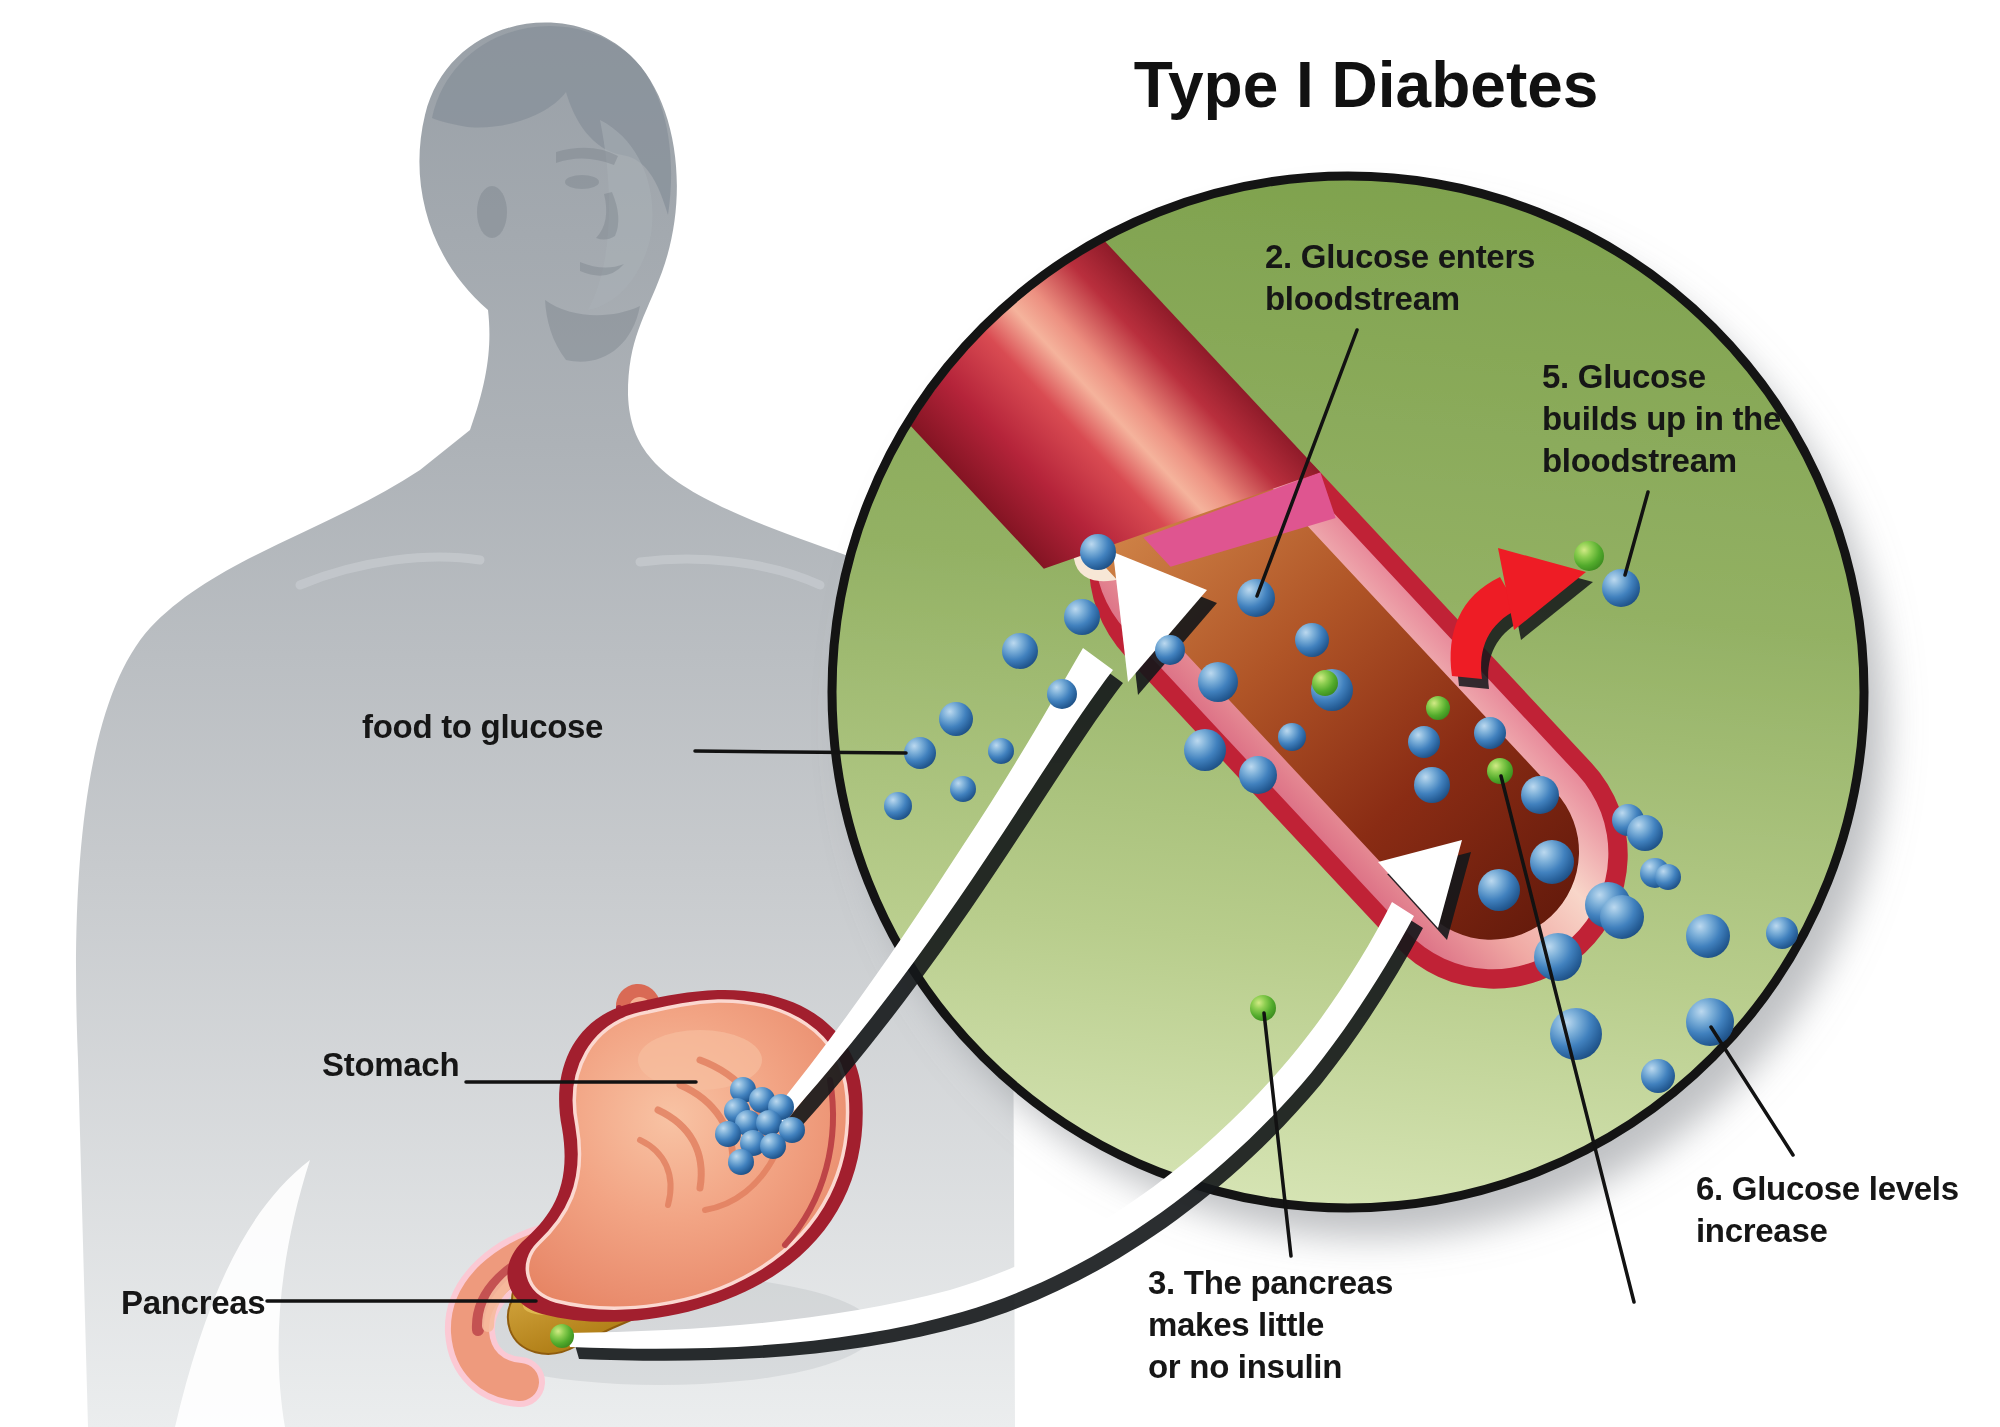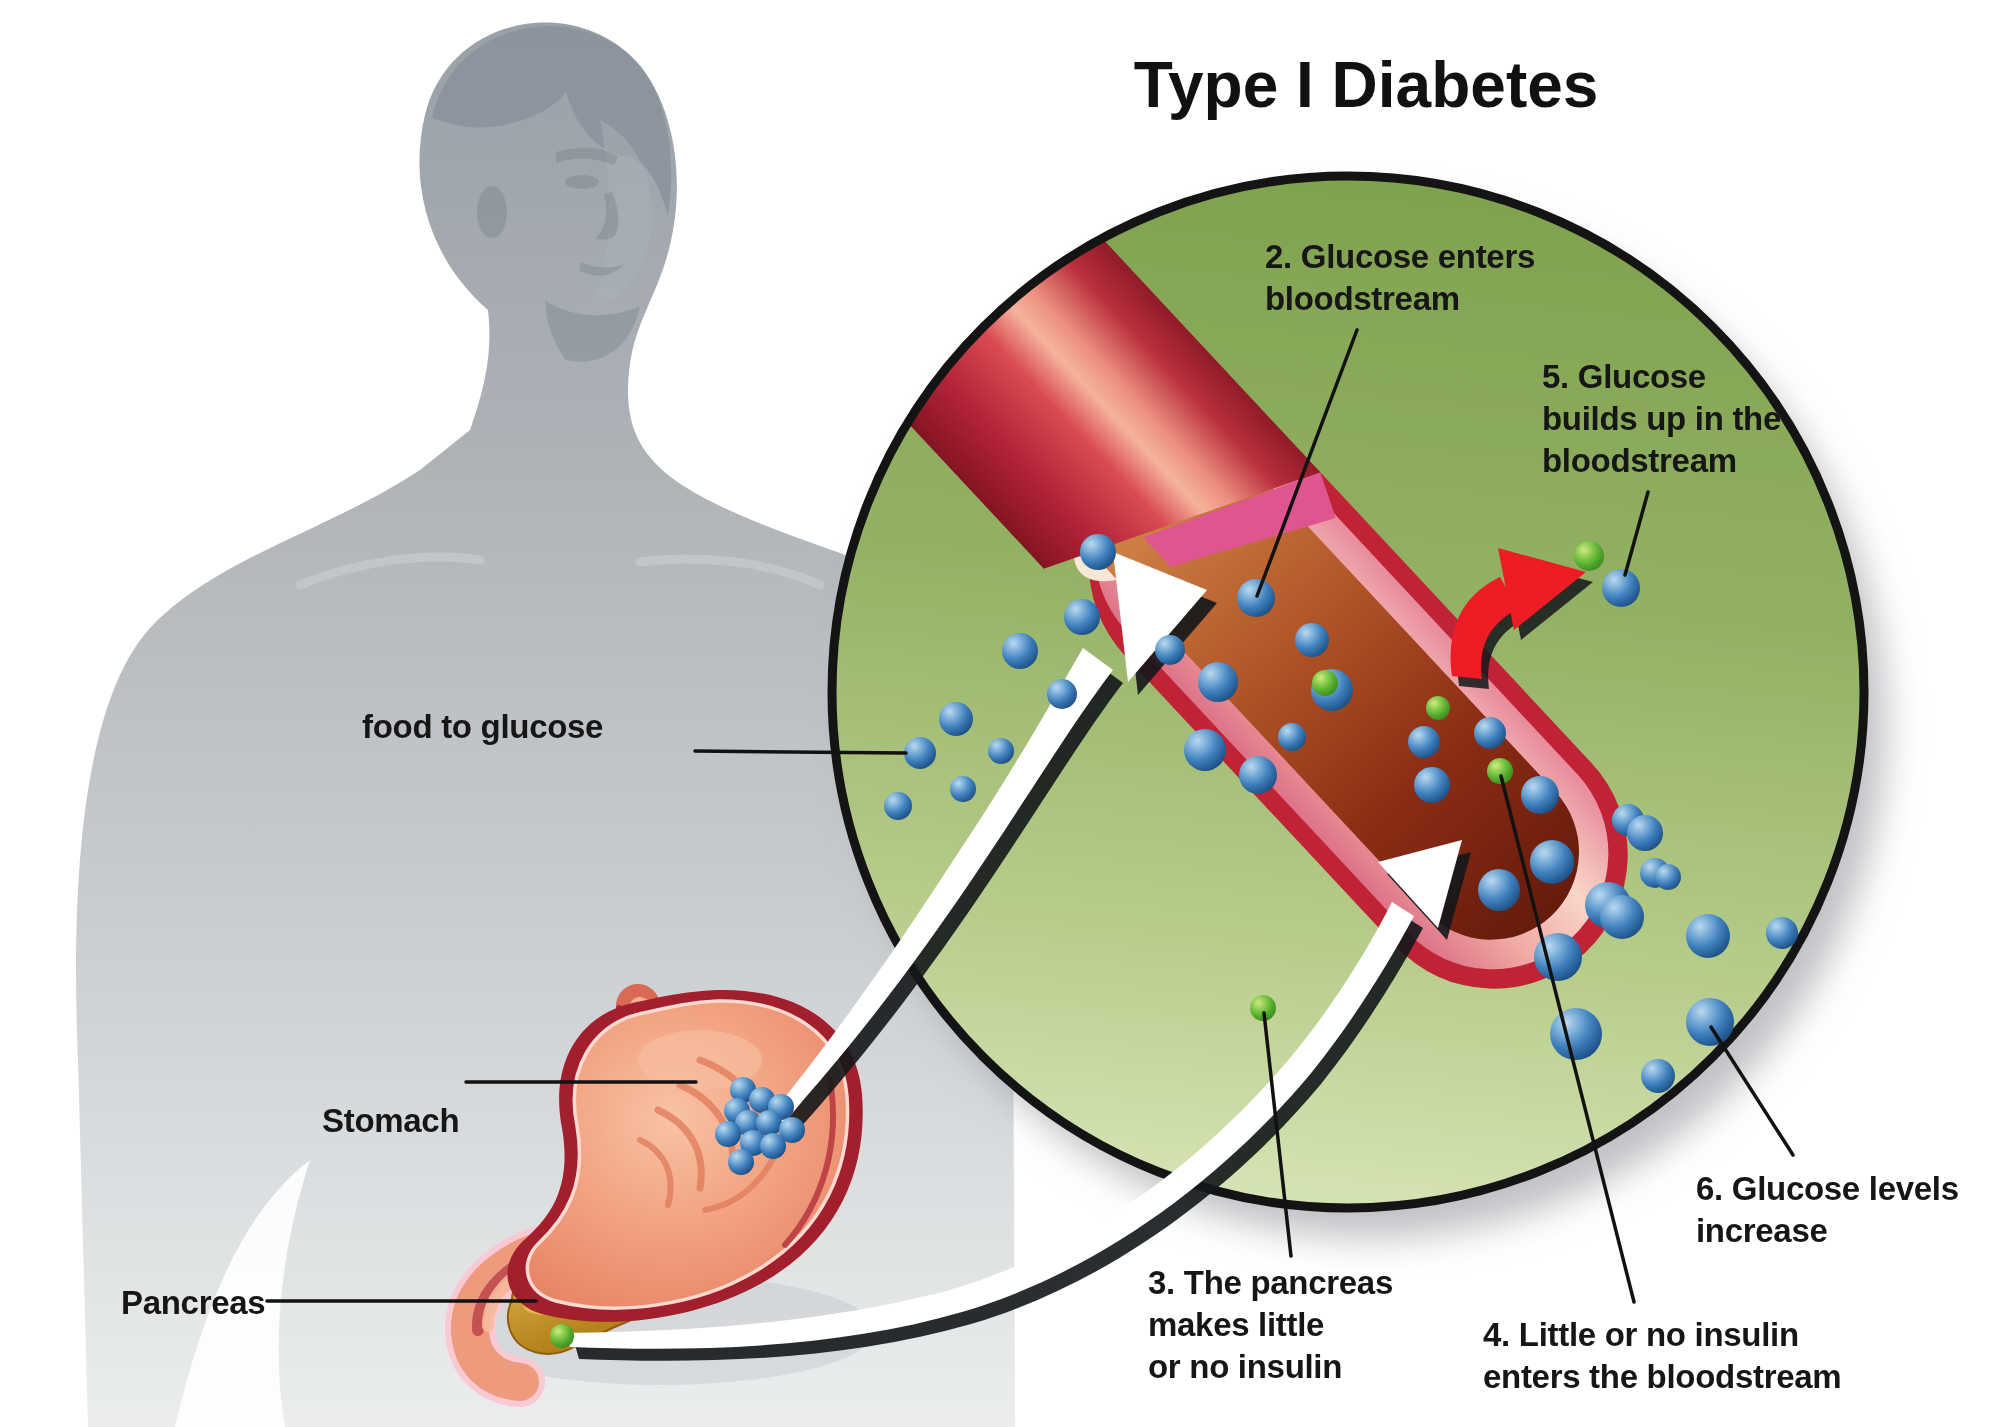--- a/index.html
+++ b/index.html
@@ -8,21 +8,21 @@
   #art{position:absolute;left:0;top:0;}
   .lbl{position:absolute;color:#161616;font-weight:700;font-size:33px;line-height:42px;letter-spacing:-0.3px;white-space:nowrap;}
   .lbl span{display:block;}
   #title{position:absolute;left:1106px;top:48px;width:520px;text-align:center;color:#111;font-weight:700;font-size:64px;letter-spacing:0px;white-space:nowrap;}
   .s1{left:362px;top:706px;}
   .s2{left:1265px;top:236px;}
   .s3{left:1148px;top:1262px;}
   .s4{left:1483px;top:1314px;}
   .s5{left:1542px;top:356px;}
   .s6{left:1696px;top:1168px;}
-  .sStomach{left:322px;top:1100px;}
+  .sStomach{left:322px;top:1044px;}
   .sPancreas{left:121px;top:1282px;}
 </style>
 </head>
 <body>
 
 <div id="stage">
 
 <svg id="art" width="2000" height="1427" viewBox="0 0 2000 1427" xmlns="http://www.w3.org/2000/svg">
   <defs>
     <linearGradient id="bodyGrad" x1="0" y1="0" x2="0" y2="1">
@@ -284,24 +284,20 @@
 </div>
 <div class="lbl s2">
   <span>2. Glucose enters</span>
   <span>bloodstream</span>
 </div>
 <div class="lbl s3">
   <span>3. The pancreas</span>
   <span>makes little</span>
   <span>or no insulin</span>
 </div>
-<div class="lbl s4">
-  <span>4. Little or no insulin</span>
-  <span>enters the bloodstream</span>
-</div>
 <div class="lbl s5">
   <span>5. Glucose</span>
   <span>builds up in the</span>
   <span>bloodstream</span>
 </div>
 <div class="lbl s6">
   <span>6. Glucose levels</span>
   <span>increase</span>
 </div>
 <div class="lbl sStomach">

